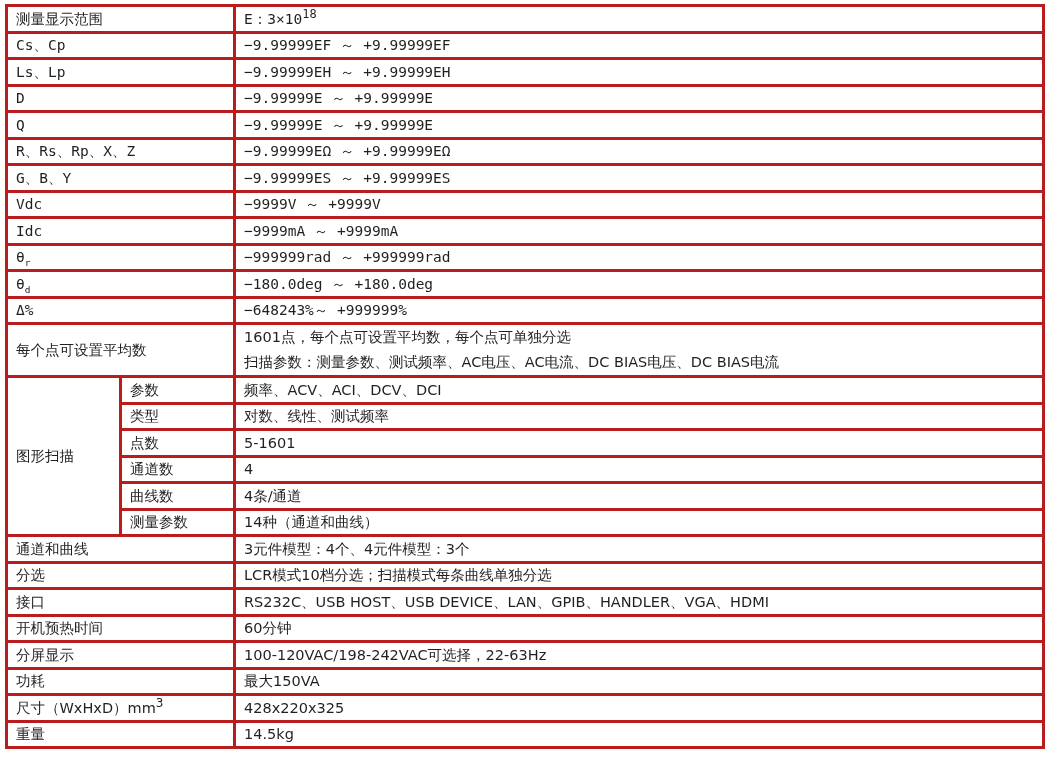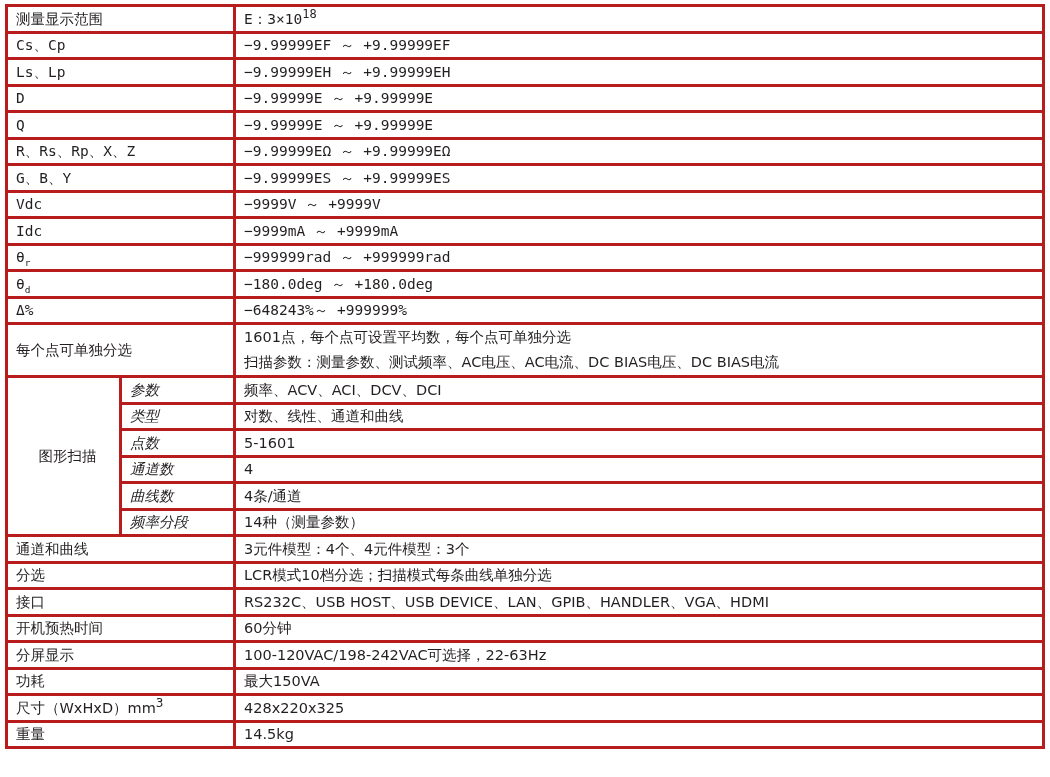--- a/index.html
+++ b/index.html
@@ -29,21 +29,20 @@
     height: 26.5px;
     box-sizing: border-box;
     overflow: hidden;
     white-space: nowrap;
   }
   td.label-col {
     width: 228px;
   }
   td.sub-label-col {
     width: 120px;
-    font-style: italic;
   }
   td.value-col {
     padding-left: 10px;
   }
   .mono {
     font-family: "DejaVu Sans Mono", monospace;
     font-size: 13.5px;
     letter-spacing: 0px;
   }
   .cn {
@@ -64,21 +63,20 @@
     line-height: 0;
   }
   sub {
     font-size: 9.5px;
     vertical-align: sub;
     line-height: 0;
   }
   .tall2 { height: 53px; }
   .rowspan-label {
     vertical-align: middle;
-    text-align: center;
   }
 </style>
 </head>
 <body>
 
 <table id="spec-table">
   <tbody>
 
     <tr>
       <td class="label-col cn" colspan="2">测量显示范围</td>
@@ -134,51 +132,51 @@
       <td class="label-col mono" colspan="2"><span>θ</span><sub>d</sub></td>
       <td class="value-col mono">−180.0deg  ～  +180.0deg</td>
     </tr>
 
     <tr>
       <td class="label-col mono" colspan="2">Δ%</td>
       <td class="value-col mono">−648243%～  +999999%</td>
     </tr>
 
     <tr>
-      <td class="label-col cn tall2" colspan="2">每个点可单独分选</td>
+      <td class="label-col cn tall2" colspan="2">每个点可设置平均数</td>
       <td class="value-col cn multi tall2">
         <span class="line">1601点，每个点可设置平均数，每个点可单独分选</span>
         <span class="line">扫描参数：测量参数、测试频率、AC电压、AC电流、DC BIAS电压、DC BIAS电流</span>
       </td>
     </tr>
 
     <tr>
       <td class="label-col cn rowspan-label" rowspan="6">图形扫描</td>
       <td class="sub-label-col cn">参数</td>
       <td class="value-col cn">频率、ACV、ACI、DCV、DCI</td>
     </tr>
     <tr>
       <td class="sub-label-col cn">类型</td>
-      <td class="value-col cn">对数、线性、通道和曲线</td>
+      <td class="value-col cn">对数、线性、测试频率</td>
     </tr>
     <tr>
       <td class="sub-label-col cn">点数</td>
       <td class="value-col cn">5-1601</td>
     </tr>
     <tr>
       <td class="sub-label-col cn">通道数</td>
       <td class="value-col cn">4</td>
     </tr>
     <tr>
       <td class="sub-label-col cn">曲线数</td>
       <td class="value-col cn">4条/通道</td>
     </tr>
     <tr>
-      <td class="sub-label-col cn">频率分段</td>
-      <td class="value-col cn">14种（测量参数）</td>
+      <td class="sub-label-col cn">测量参数</td>
+      <td class="value-col cn">14种（通道和曲线）</td>
     </tr>
 
     <tr>
       <td class="label-col cn" colspan="2">通道和曲线</td>
       <td class="value-col cn">3元件模型：4个、4元件模型：3个</td>
     </tr>
     <tr>
       <td class="label-col cn" colspan="2">分选</td>
       <td class="value-col cn">LCR模式10档分选；扫描模式每条曲线单独分选</td>
     </tr>

